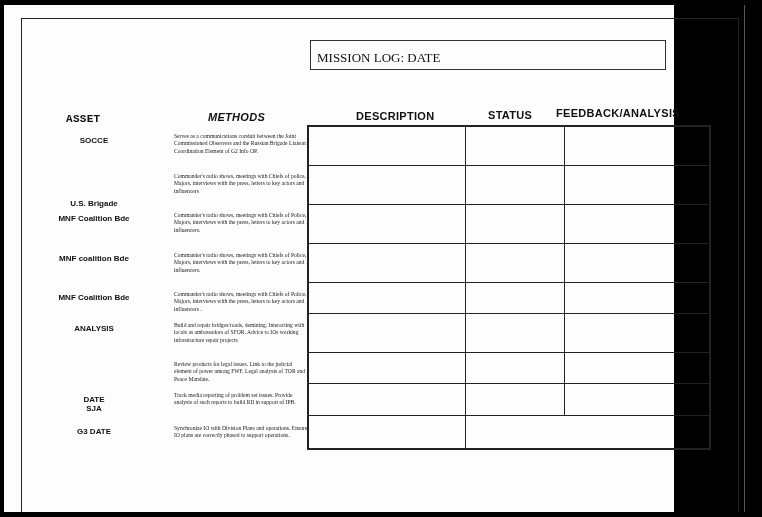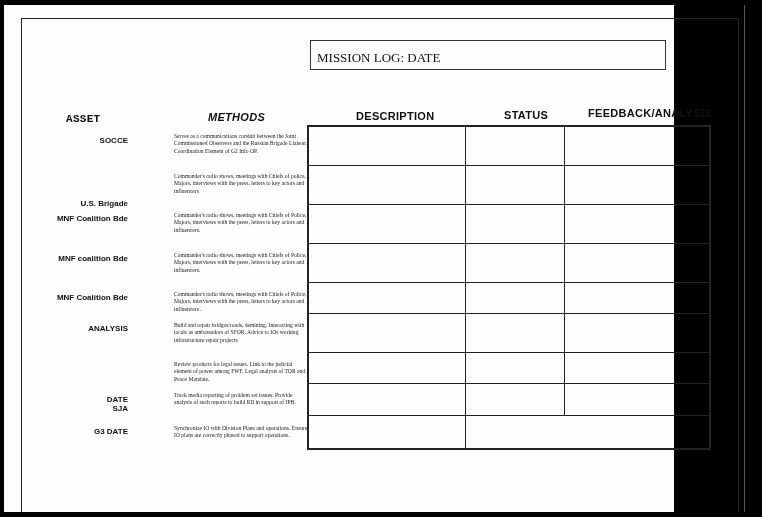--- a/index.html
+++ b/index.html
@@ -2,40 +2,40 @@
 <html><head>
 <meta charset="utf-8">
 <style>
   html, body { margin:0; padding:0; }
   body { width:762px; height:517px; background:#000; position:relative; overflow:hidden; font-family:"Liberation Sans", sans-serif; }
   .page { position:absolute; left:4px; top:5px; width:670px; height:507px; background:#fdfdfd; }
   .right-edge { position:absolute; left:740px; top:0; width:1px; height:507px; background:#555; }
   .inner-frame { position:absolute; left:17px; top:13px; width:718px; height:494px; border:1px solid #222; border-bottom:none; box-sizing:border-box; }
   .title-box { position:absolute; left:306px; top:35px; width:356px; height:30px; border:1px solid #333; box-sizing:border-box; font-family:"Liberation Serif", serif; font-size:13px; padding:9px 0 0 6px; color:#111; }
   .hdr { position:absolute; font-weight:bold; font-size:11px; color:#111; letter-spacing:0.3px; }
-  .asset { position:absolute; left:24px; width:100px; text-align:right; font-weight:bold; font-size:8px; color:#111; }
+  .asset { position:absolute; left:40px; width:100px; text-align:center; font-weight:bold; font-size:8px; color:#111; }
   .method { position:absolute; left:170px; width:135px; font-family:"Liberation Serif", serif; font-size:5.6px; line-height:7.3px; color:#222; }
   .grid { position:absolute; left:303px; top:120px; width:404px; height:325px; border:2px solid #222; box-sizing:border-box; }
   .vline { position:absolute; top:0; width:1px; background:#222; }
   .hline { position:absolute; height:1px; background:#222; }
 </style>
 </head>
 <body>
 
 <div class="page">
   <div class="right-edge"></div>
   <div class="inner-frame"></div>
 
   <div class="title-box">MISSION LOG:  DATE</div>
 
   <div class="hdr" style="left:62px;top:108px;font-family:Liberation Mono, monospace;">ASSET</div>
   <div class="hdr" style="left:204px;top:106px;font-style:italic;">METHODS</div>
   <div class="hdr" style="left:324px;top:105px;margin-left:28px;">DESCRIPTION</div>
-  <div class="hdr" style="left:484px;top:104px;margin-left:16px;">STATUS</div>
-  <div class="hdr" style="left:584px;top:102px;text-align:center;">FEEDBACK/ANALYSIS</div>
+  <div class="hdr" style="left:484px;top:104px;">STATUS</div>
+  <div class="hdr" style="left:552px;top:102px;text-align:center;">FEEDBACK/ANALYSIS</div>
 
   <div class="asset" style="top:131px;">SOCCE</div>
   <div class="method" style="top:128px;">Serves as a communications conduit between the Joint Commissioned Observers and the Russian Brigade Liaison Coordination Element of G2 Info OP.</div>
 
   <div class="asset" style="top:170px;margin-top:24px;">U.S. Brigade</div>
   <div class="method" style="top:168px;">Commander's radio shows, meetings with Chiefs of police, Majors, interviews with the press, letters to key actors and influencers</div>
 
   <div class="asset" style="top:209px;">MNF Coalition Bde</div>
   <div class="method" style="top:207px;">Commander's radio shows, meetings with Chiefs of Police, Majors, interviews with the press, letters to key actors and influencers.</div>
 

